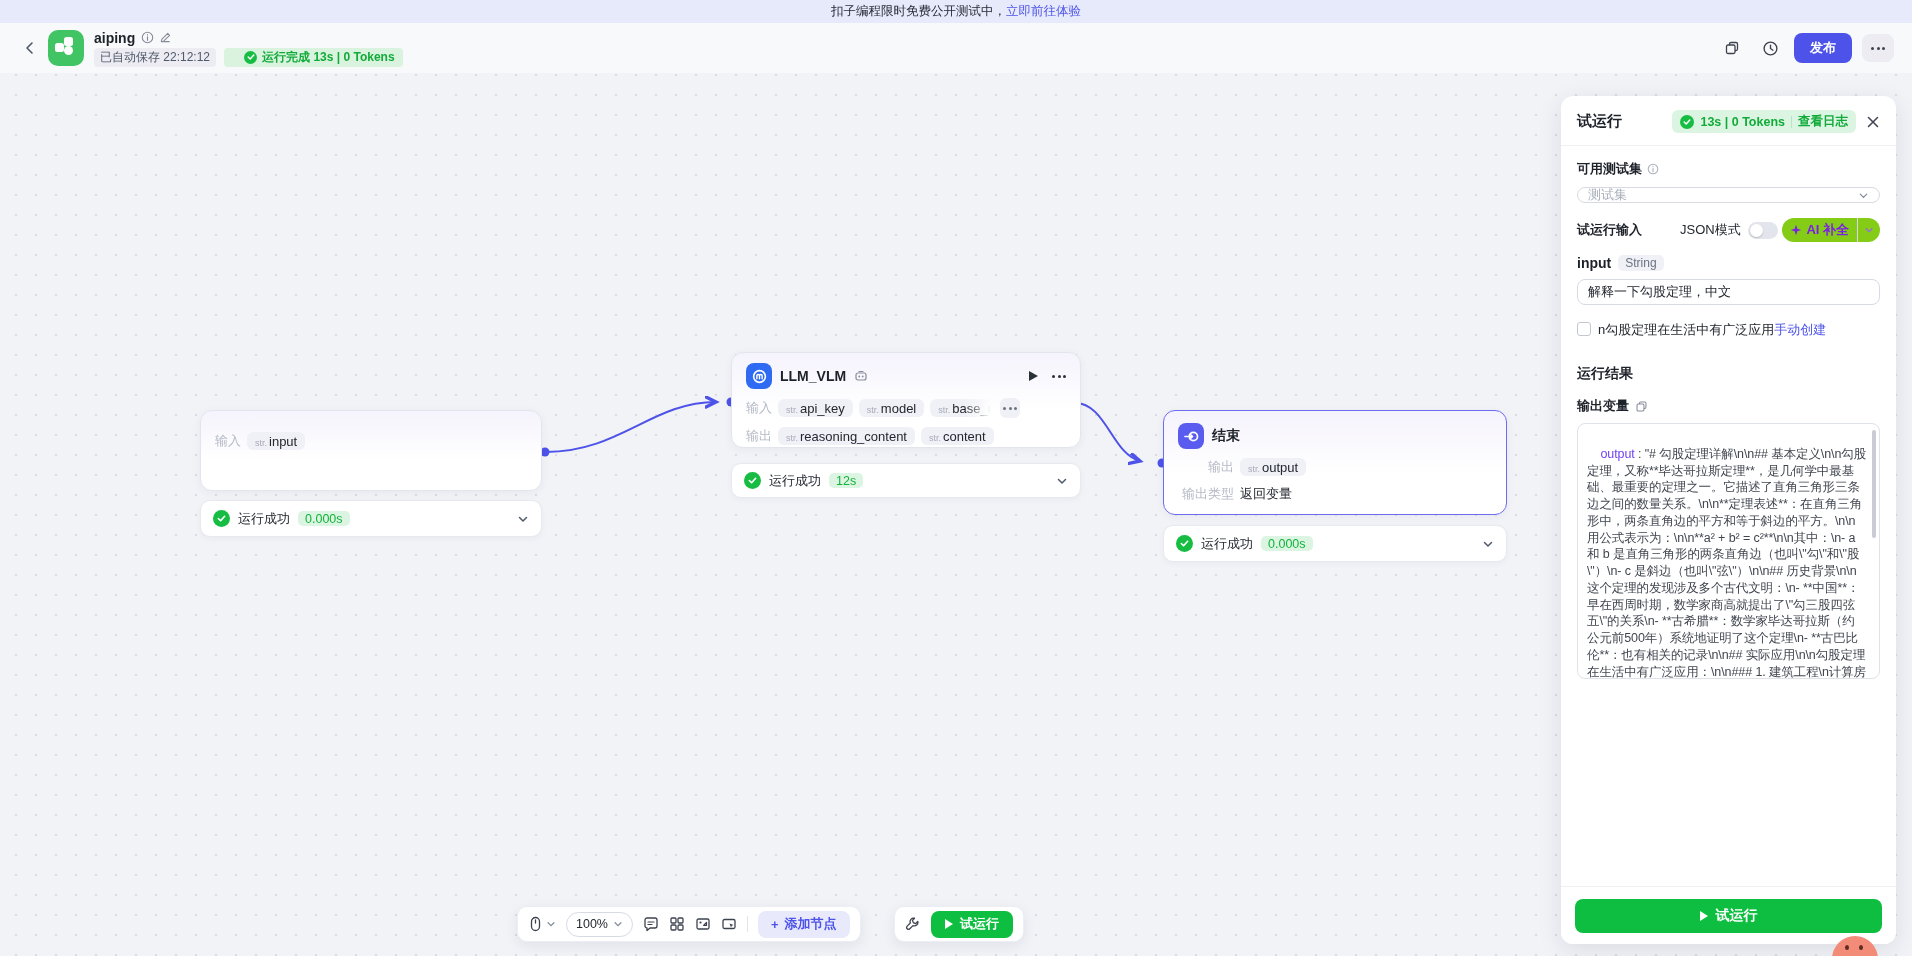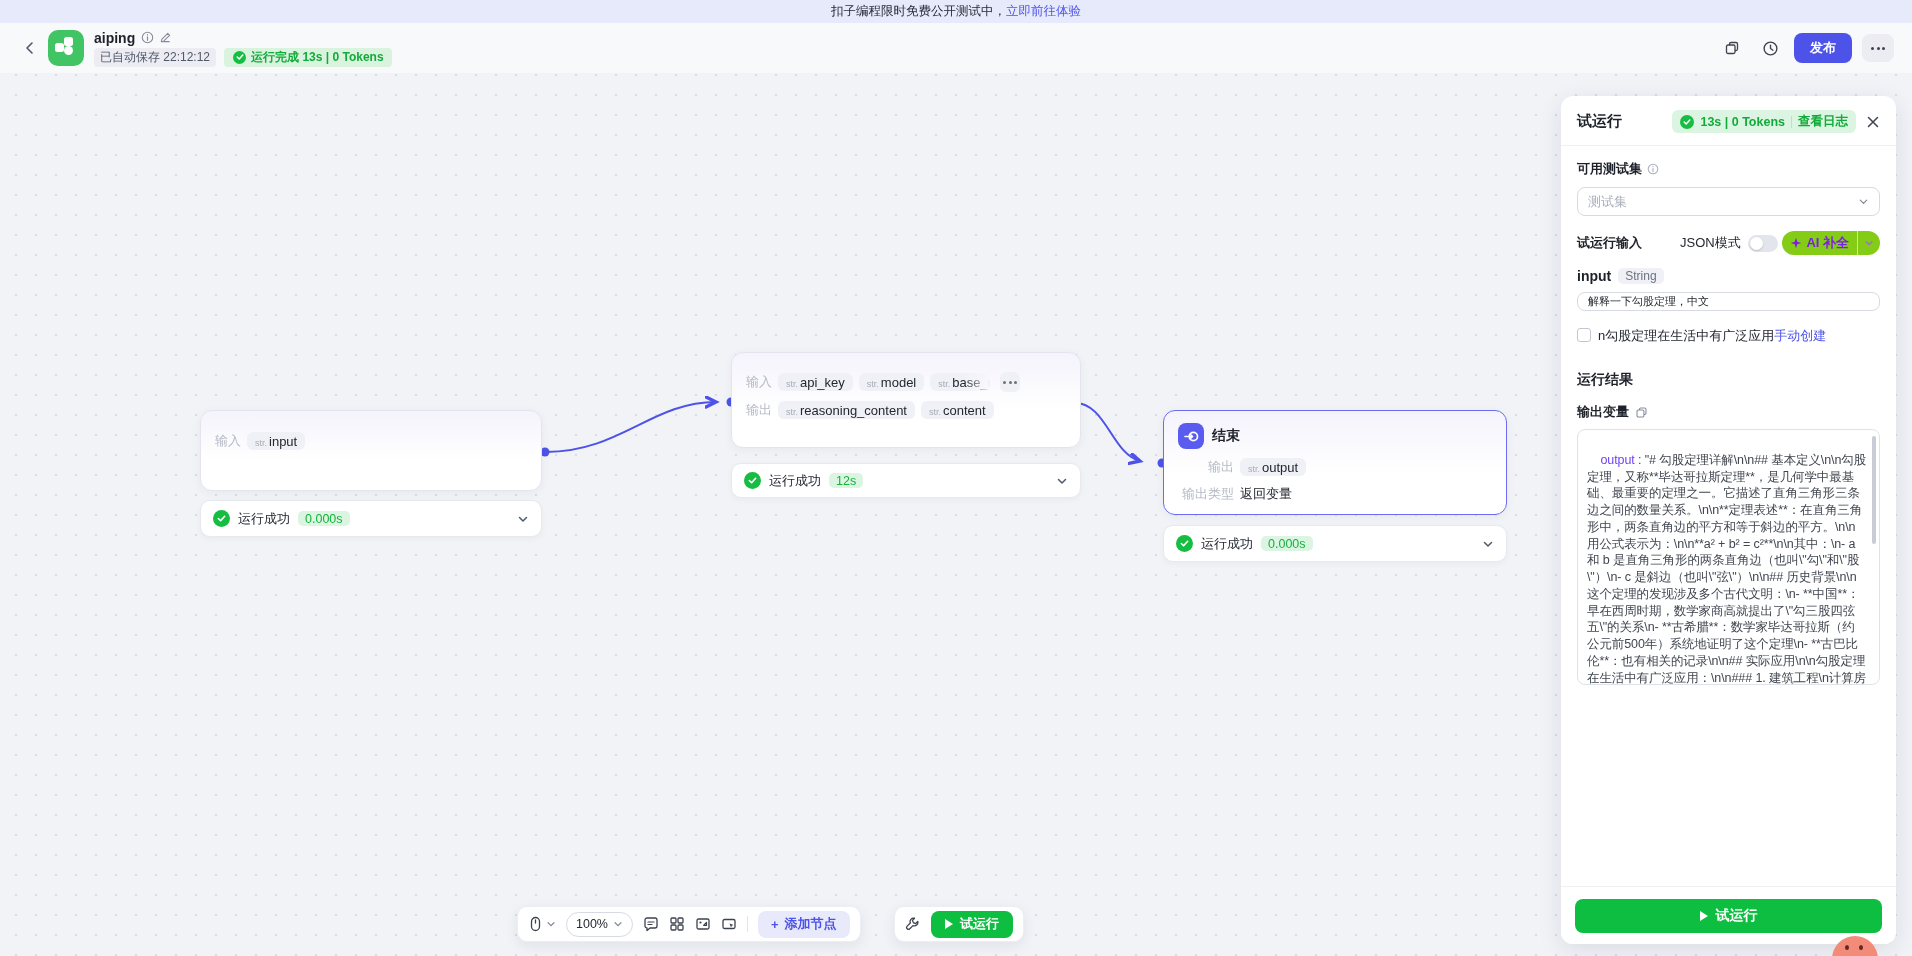--- a/index.html
+++ b/index.html
@@ -21,21 +21,21 @@
     position:relative; flex:none; }
   .appicon b { position:absolute; background:#fff; border-radius:2.5px; }
   .appicon b.s1 { width:9px; height:9px; left:7px; top:13px; }
   .appicon b.s2 { width:9px; height:9px; left:16px; top:7px; }
   .appicon b.s3 { width:9px; height:9px; left:16px; top:16px; border-radius:50%; }
   .htitles { display:flex; flex-direction:column; gap:2px; }
   .htop { display:flex; align-items:center; gap:6px; font-size:14px; font-weight:700; }
   .hicons { color:#868c9a; display:flex; gap:5px; align-items:center; }
   .hsub { display:flex; gap:8px; align-items:center; }
   .pill-gray { background:#ececf2; border-radius:4px; padding:1px 6px; font-size:12px; color:#4e5969; }
-  .pill-green { background:#d9f3de; border-radius:4px; padding:1px 8px 1px 9px; font-size:12px; color:#12ab39;
+  .pill-green { background:#d9f3de; border-radius:4px; padding:1px 8px 1px 20px; font-size:12px; color:#12ab39;
     display:flex; align-items:center; gap:5px; font-weight:600;}
   .hright { margin-left:auto; display:flex; align-items:center; gap:10px; }
   .ghostbtn { width:28px; height:28px; border-radius:7px; display:flex; align-items:center; justify-content:center;
     color:#3d434e; cursor:pointer; }
   .publish { height:30px; padding:0 16px; border-radius:8px; background:#4d53e8; color:#fff;
     font-size:13px; font-weight:700; display:flex; align-items:center; cursor:pointer; }
   .morebtn { width:32px; height:28px; border-radius:8px; background:#ececf2; display:flex; align-items:center;
     justify-content:center; color:#3d434e; cursor:pointer; }
   .dots { display:inline-flex; gap:2.5px; }
   .dots i { width:3px; height:3px; border-radius:50%; background:currentColor; }
@@ -90,39 +90,39 @@
   .panel { position:absolute; left:1561px; top:96px; width:335px; height:848px; background:#fff;
     border-radius:12px; box-shadow:0 6px 24px rgba(28,31,55,.10); z-index:40; padding:14px 16px 0; }
   .phead { display:flex; align-items:center; }
   .ptitle { font-size:15px; font-weight:700; }
   .pbadge { margin-left:auto; background:#dcf5e2; color:#12ab39; border-radius:6px; font-size:12.5px;
     font-weight:600; display:flex; align-items:center; gap:6px; padding:3px 8px; }
   .pbadge .sep { width:1px; height:12px; background:#b8e4c2; }
   .pclose { margin-left:10px; color:#3d434e; cursor:pointer; display:flex; }
   .pdiv { height:1px; background:#eef0f4; margin:12px -16px 0; }
   .plabel { font-size:13px; font-weight:700; margin-top:14px; display:flex; align-items:center; gap:5px; }
-  .pselect { margin-top:9px; height:29px; border:1px solid #d8dae3; border-radius:8px; display:flex;
+  .pselect { margin-top:9px; height:16px; border:1px solid #d8dae3; border-radius:8px; display:flex;
     align-items:center; padding:0 10px; font-size:13px; color:#a9afbb; cursor:pointer; }
   .pselect .cv { margin-left:auto; color:#868c9a; display:flex; }
   .inputsec { display:flex; align-items:center; margin-top:15px; }
   .inputsec .t { font-size:13px; font-weight:700; }
   .jsong { margin-left:38px; display:flex; align-items:center; gap:7px; font-size:13px; color:#23272f; }
   .toggle { width:30px; height:17px; border-radius:9px; background:#e3e5ec; position:relative; cursor:pointer; }
   .toggle .knob { position:absolute; width:13px; height:13px; border-radius:50%; background:#fff; top:2px; left:2px;
     box-shadow:0 1px 2px rgba(0,0,0,.18); }
   .aibtn { margin-left:auto; display:flex; align-items:stretch; background:#84cc16; border-radius:12px;
     overflow:hidden; cursor:pointer; }
   .aibtn .main { display:flex; align-items:center; gap:4px; padding:3px 8px; color:#7d1de8; font-size:13px; font-weight:700; }
   .aibtn .sep { width:1px; background:#ded0f8; }
   .aibtn .cv { display:flex; align-items:center; padding:0 6px; color:#9a63ef; }
   .varrow { display:flex; align-items:center; gap:7px; margin-top:13px; }
   .varrow .nm { font-size:14px; font-weight:700; }
   .typepill { background:#f0f1f6; border-radius:5px; padding:1px 7px; font-size:12px; color:#6b7280; }
-  .pinput { margin-top:8px; width:100%; height:19px; border:1px solid #d8dae3; border-radius:8px;
-    padding:0 10px; font-size:11px; color:#1d2129; font-family:"Liberation Sans",sans-serif; outline:none; background:#fff; }
+  .pinput { margin-top:8px; width:100%; height:26px; border:1px solid #d8dae3; border-radius:8px;
+    padding:0 10px; font-size:13px; color:#1d2129; font-family:"Liberation Sans",sans-serif; outline:none; background:#fff; }
   .saverow { display:flex; align-items:flex-start; gap:7px; margin-top:16px; font-size:13px; color:#23272f; }
   .cbox { width:14px; height:14px; border:1.5px solid #c3c7d1; border-radius:3px; background:#fff; flex:none; margin-top:1px; cursor:pointer; }
   .saverow .lnk { color:#4d53e8; cursor:pointer; }
   .result-title { font-size:14px; font-weight:700; margin-top:26px; }
   .outvar { display:flex; align-items:center; gap:6px; font-size:13px; font-weight:700; margin-top:14px; }
   .outbox { margin-top:8px; border:1px solid #e0e2ea; border-radius:8px; padding:5px 12px 5px 9px;
     height:256px; overflow:hidden; position:relative; font-size:12.5px; line-height:1.34; letter-spacing:-.1px;
     white-space:pre-wrap; word-break:break-all; color:#40454f; }
   .outbox .k { color:#6f42f5; }
   .outbox .thumb { position:absolute; right:3px; top:6px; width:4px; height:108px; border-radius:2px; background:#c9ccd4; }
@@ -235,20 +235,43 @@
     <span>运行成功</span>
     <span class="dur">0.000s</span>
     <span class="chevbtn">
         <svg width="12" height="12" viewBox="0 0 12 12">
           <path d="M2.5 4.5 L6 8 L9.5 4.5" fill="none" stroke="currentColor" stroke-width="1.5" stroke-linecap="round" stroke-linejoin="round"></path>
         </svg>
       </span>
   </div>
 
   <div class="node" style="left:731px; top:279px; width:350px; height:96px; padding-top:10px;">
+    <div class="ntitle">
+      <div class="nicon blue">
+        <svg width="17" height="17" viewBox="0 0 18 18">
+            <circle cx="9" cy="9" r="6.2" fill="none" stroke="#fff" stroke-width="1.7"></circle>
+            <path d="M6.2 11.5 V8.2 a1.4 1.4 0 0 1 2.8 0 V11.5 M9 8.2 a1.4 1.4 0 0 1 2.8 0 V11.5" fill="none" stroke="#fff" stroke-width="1.5" stroke-linecap="round"></path>
+          </svg>
+      </div>
+      <span>LLM_VLM</span>
+      <svg width="14" height="14" viewBox="0 0 14 14" style="color:#868c9a">
+          <rect x="2" y="4" width="10" height="7" rx="2" fill="none" stroke="currentColor" stroke-width="1.2"></rect>
+          <path d="M5 2.5 h4" stroke="currentColor" stroke-width="1.2" stroke-linecap="round"></path>
+          <circle cx="5.3" cy="7.5" r=".9" fill="currentColor"></circle>
+          <circle cx="8.7" cy="7.5" r=".9" fill="currentColor"></circle>
+        </svg>
+      <span class="ntools">
+        <span class="playtri"></span>
+        <span class="dots">
+            <i></i>
+            <i></i>
+            <i></i>
+          </span>
+      </span>
+    </div>
     <div class="nrow">
       <span class="nlabel">输入</span>
       <span class="tag"><span class="pfx">str.</span><span>api_key</span></span>
       <span class="tag"><span class="pfx">str.</span><span>model</span></span>
       <span class="tag fade"><span class="pfx">str.</span><span>base_url</span></span>
       <span class="minidots">
           <span class="dots">
             <i></i>
             <i></i>
             <i></i>

